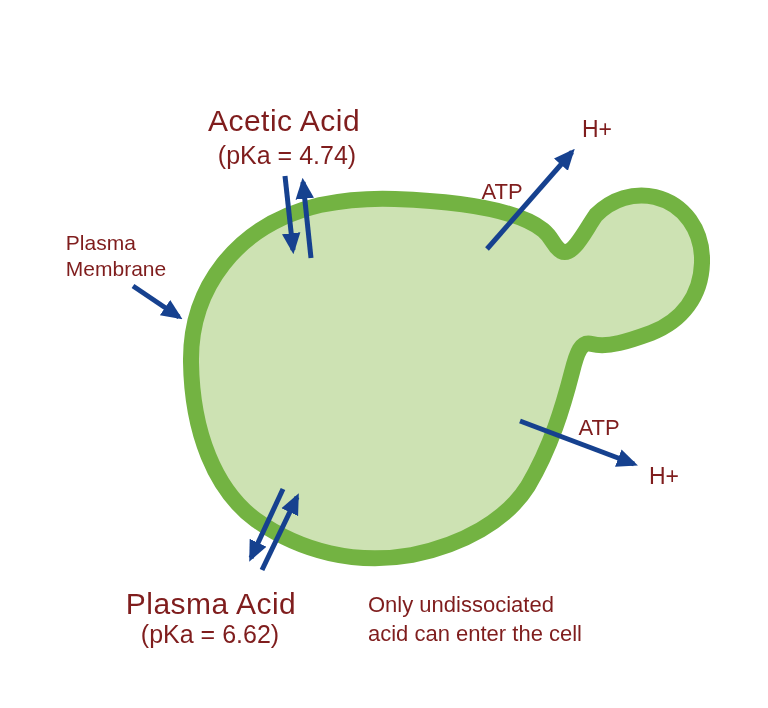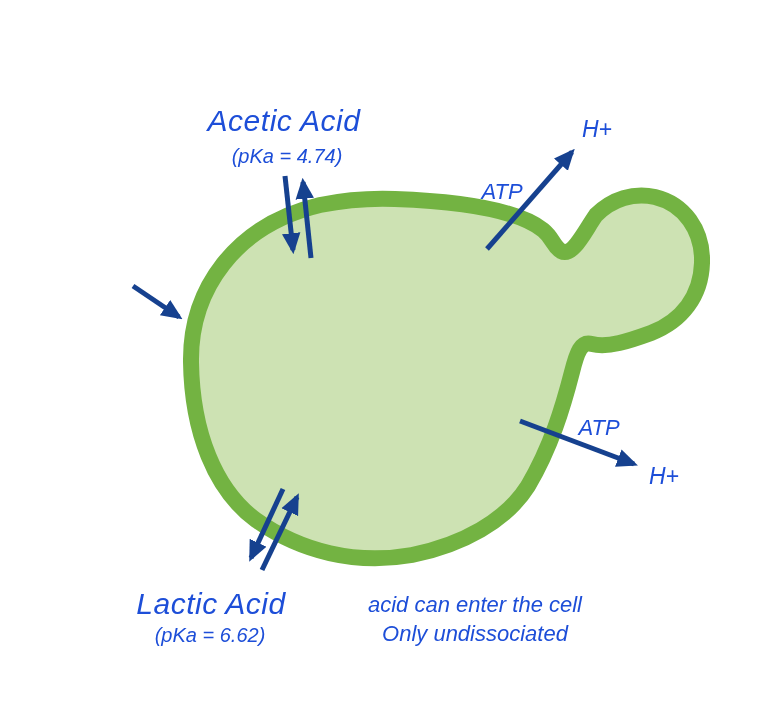--- a/index.html
+++ b/index.html
@@ -2,25 +2,25 @@
 <html><head>
 <meta charset="utf-8">
 <style>
   html,body{margin:0;padding:0;background:#ffffff;}
   #canvas{
     position:relative;width:768px;height:708px;background:#ffffff;overflow:hidden;
     font-family:"Liberation Sans","DejaVu Sans",sans-serif;
   }
   #cell-svg{position:absolute;left:0;top:0;}
   .lbl{
-    position:absolute;color:#1d4ed8;white-space:nowrap;
-    transform:translate(-50%,-50%);text-align:center;line-height:1.1;font-style:italic;
+    position:absolute;color:#7f1d1d;white-space:nowrap;
+    transform:translate(-50%,-50%);text-align:left;line-height:1.1;
   }
   .acid-title{font-size:30px;letter-spacing:0.5px;}
-  .pka{font-size:20px;}
+  .pka{font-size:25px;}
   .side-label{font-size:21px;line-height:26px;}
   .atp{font-size:22px;}
   .hplus{font-size:23px;}
   .note{font-size:22px;line-height:29px;}
 </style>
 </head>
 <body>
 
 <div id="canvas">
 
@@ -57,28 +57,32 @@
 
     <line x1="520" y1="421" x2="634" y2="464" stroke-width="5" marker-end="url(#arr)" stroke="#16418f"></line>
 
     <line x1="283" y1="489" x2="251" y2="558" stroke-width="5" marker-end="url(#arr)" stroke="#16418f"></line>
     <line x1="262" y1="570" x2="297" y2="497" stroke-width="5" marker-end="url(#arr)" stroke="#16418f"></line>
   </svg>
 
   <div class="lbl acid-title" style="left:284px;top:120px;">Acetic Acid</div>
   <div class="lbl pka" style="left:287px;top:156px;">(pKa = 4.74)</div>
 
+  <div class="lbl side-label" style="left:116px;top:256px;">
+    <div>Plasma</div>
+    <div>Membrane</div>
+  </div>
 
   <div class="lbl atp" style="left:502px;top:192px;">ATP</div>
   <div class="lbl hplus" style="left:597px;top:130px;">H+</div>
 
   <div class="lbl atp" style="left:599px;top:428px;">ATP</div>
   <div class="lbl hplus" style="left:664px;top:477px;">H+</div>
 
-  <div class="lbl acid-title" style="left:211px;top:603px;">Lactic Acid</div>
+  <div class="lbl acid-title" style="left:211px;top:603px;">Plasma Acid</div>
   <div class="lbl pka" style="left:210px;top:635px;">(pKa = 6.62)</div>
 
   <div class="lbl note" style="left:475px;top:619px;">
+    <div>Only undissociated</div>
     <div>acid can enter the cell</div>
-    <div>Only undissociated</div>
   </div>
 
 </div>
 
 </body></html>

